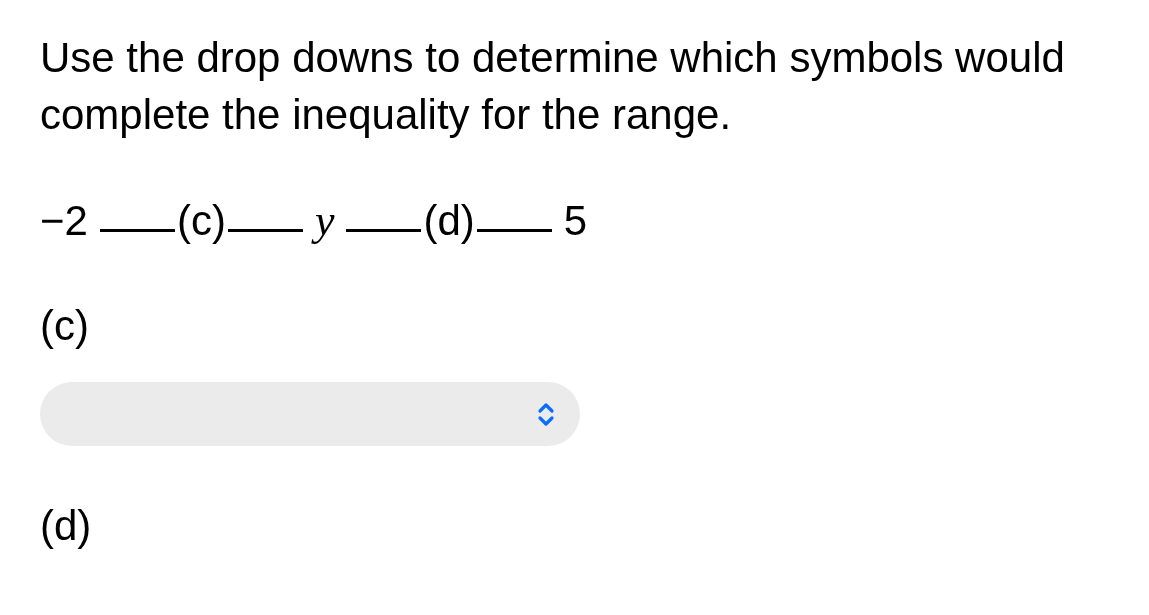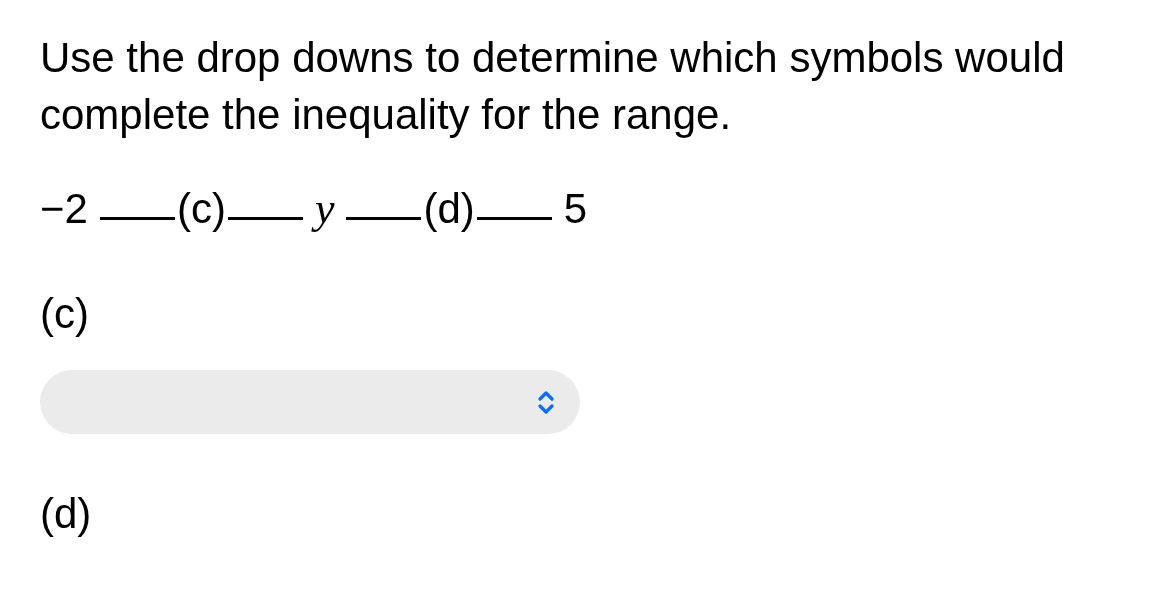--- a/index.html
+++ b/index.html
@@ -10,21 +10,21 @@
     body {
       font-family: Arial, Helvetica, sans-serif;
       background: #ffffff;
       padding: 30px 40px;
       width: 1149px;
       color: #000000;
     }
     .instruction {
       font-size: 42px;
       line-height: 1.35;
-      margin-bottom: 40px;
+      margin-bottom: 52px;
     }
     .inequality-line {
       font-size: 42px;
       margin-bottom: 56px;
       display: flex;
       align-items: baseline;
       gap: 10px;
     }
     .inequality-line .val {
       font-weight: normal;

